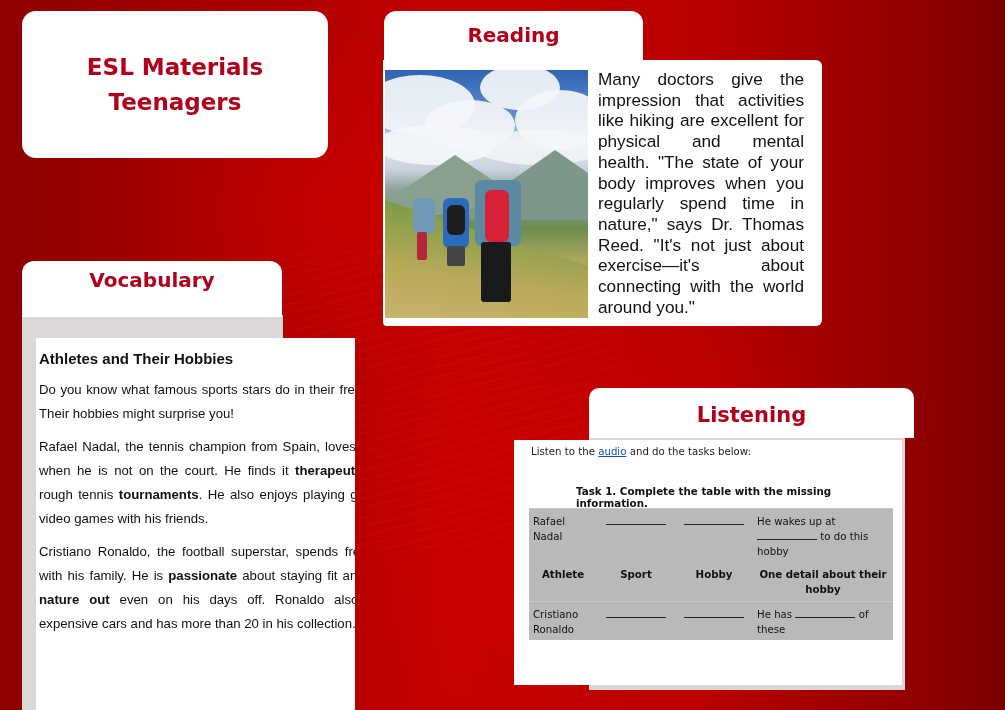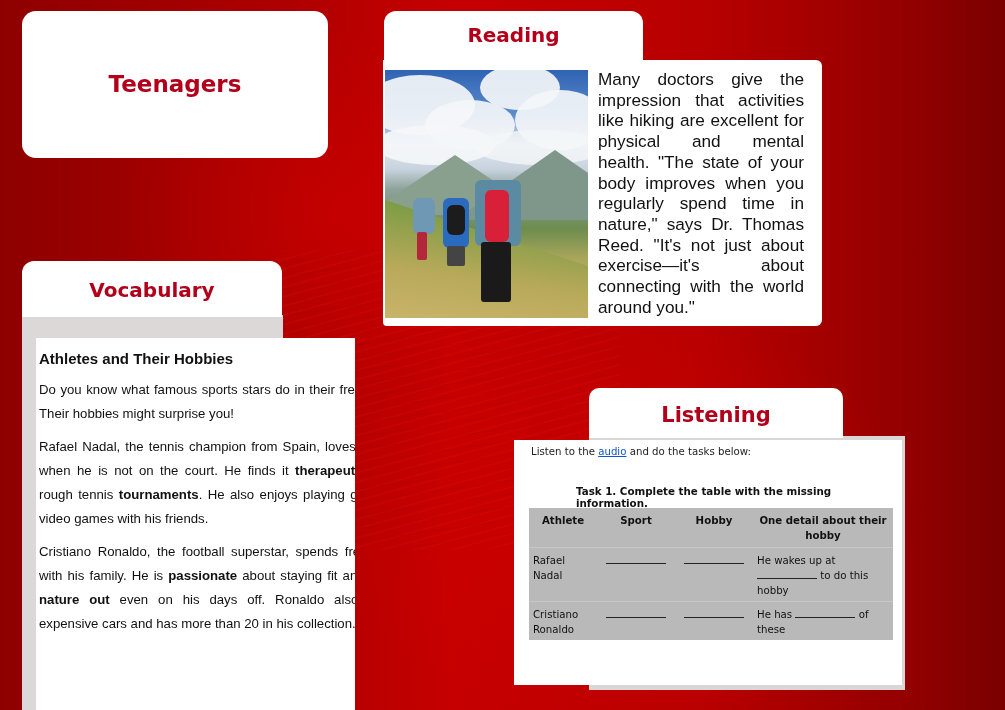--- a/index.html
+++ b/index.html
@@ -59,41 +59,41 @@
     font-family: "Liberation Sans", sans-serif;
     font-size: 17.2px; line-height: 20.7px; color: #111;
     text-align: justify;
   }
 
   
   #vocab-tab {
     left: 22px; top: 261px; width: 260px; height: 56px;
     border-radius: 12px 12px 0 0;
   }
-  #vocab-tab .heading { font-size: 20px; line-height: 20px; padding-top: 19px; }
+  #vocab-tab .heading { font-size: 20px; line-height: 20px; padding-top: 9px; }
   #vocab-frame {
     position: absolute; left: 22px; top: 315px; width: 261px; height: 395px;
     background: #dcd8d7;
   }
   #vocab-doc {
     left: 36px; top: 338px; width: 319px; height: 380px;
     overflow: hidden;
   }
   #vocab-doc .inner {
     position: absolute; left: 3px; top: 11px; width: 360px;
     font-family: "Liberation Sans", sans-serif;
     font-size: 13.2px; color: #111;
   }
   #vocab-doc h3 { font-size: 15px; font-weight: bold; line-height: 20px; margin-bottom: 9px; }
   #vocab-doc p { line-height: 24px; margin-bottom: 9px; text-align: justify; }
   #vocab-doc b { font-weight: bold; }
 
   
   #listen-tab {
-    left: 589px; top: 388px; width: 254px; height: 50px;
+    left: 589px; top: 388px; width: 325px; height: 50px;
     border-radius: 10px 10px 0 0;
   }
   #listen-tab .heading { font-size: 21px; line-height: 21px; padding-top: 17px; }
   #listen-shadow {
     position: absolute; left: 589px; top: 436px; width: 316px; height: 254px;
     background: #d9d6d6;
   }
   #listen-body {
     left: 514px; top: 440px; width: 388px; height: 245px;
   }
@@ -110,20 +110,21 @@
   #task-table td { padding: 5px 4px 3px; vertical-align: top; line-height: 15px; border-top: 1px solid #c8c8c8; }
   #task-table td.blank { text-align: center; }
   .line { display: inline-block; border-bottom: 1px solid #222; width: 60px; height: 11px; }
 </style>
 </head>
 <body>
 
 <div class="grunge"></div>
 
 <div class="card" id="title-card">
+  <div class="heading">ESL Materials</div>
   <div class="heading">Teenagers</div>
 </div>
 
 <div class="card" id="reading-tab">
   <div class="heading">Reading</div>
 </div>
 <div class="card" id="reading-body">
   <div id="reading-photo" title="Hikers with large backpacks walking up a grassy mountain slope under a cloudy blue sky">
     <div class="cloud" style="left:-20px;top:5px;width:110px;height:60px;"></div>
     <div class="cloud" style="left:40px;top:30px;width:90px;height:50px;"></div>
@@ -174,32 +175,32 @@
   <div id="task-title">Task 1. Complete the table with the missing information.</div>
   <table id="task-table">
     <colgroup>
       <col style="width:68px">
         <col style="width:78px">
         <col style="width:78px">
         <col style="width:140px">
     </colgroup>
     <tbody>
         <tr>
+      <td>Rafael Nadal</td>
+      <td class="blank"><span class="line"></span></td>
+      <td class="blank"><span class="line"></span></td>
+      <td><span>He wakes up at </span><br><span class="line"></span><span> to do this hobby</span></td>
+    </tr>
+    <tr>
       <th>Athlete</th>
       <th>Sport</th>
       <th>Hobby</th>
       <th>One detail about their hobby</th>
     </tr>
     <tr>
-      <td>Rafael Nadal</td>
-      <td class="blank"><span class="line"></span></td>
-      <td class="blank"><span class="line"></span></td>
-      <td><span>He wakes up at </span><br><span class="line"></span><span> to do this hobby</span></td>
-    </tr>
-    <tr>
       <td>Cristiano Ronaldo</td>
       <td class="blank"><span class="line"></span></td>
       <td class="blank"><span class="line"></span></td>
       <td><span>He has </span><span class="line"></span><span> of these</span></td>
     </tr>
   </tbody>
     </table>
 </div>
 
 </body></html>

